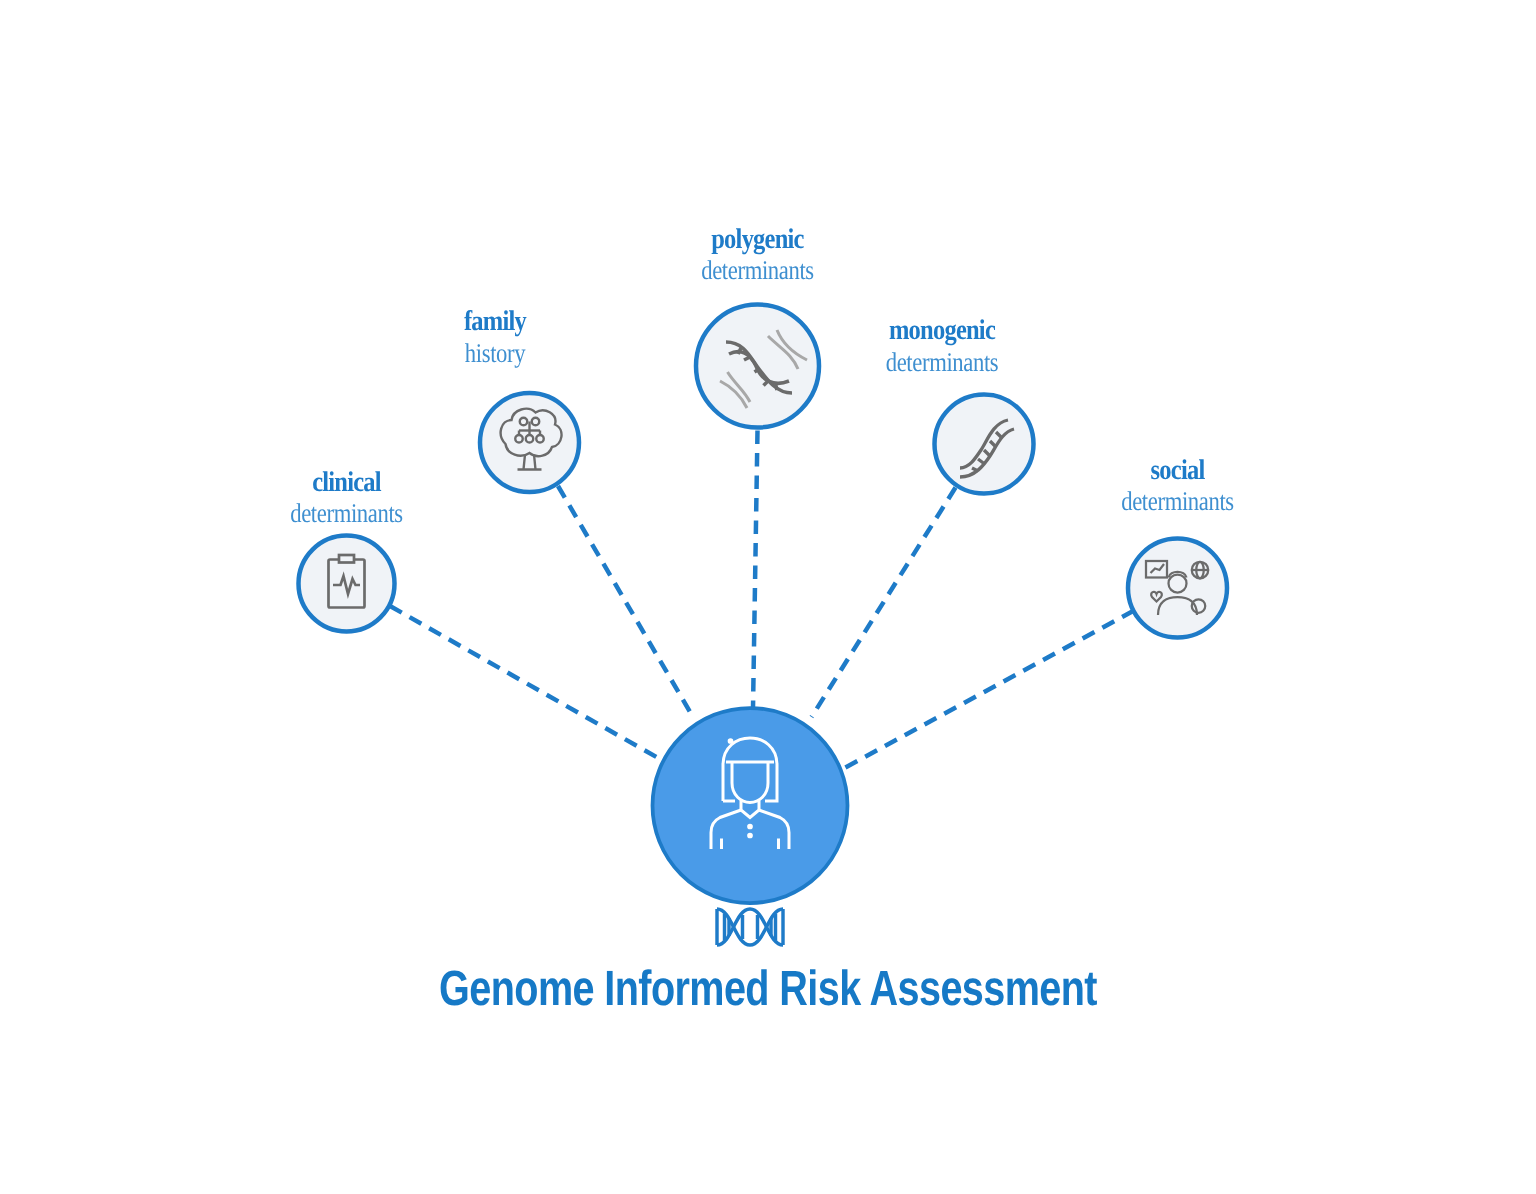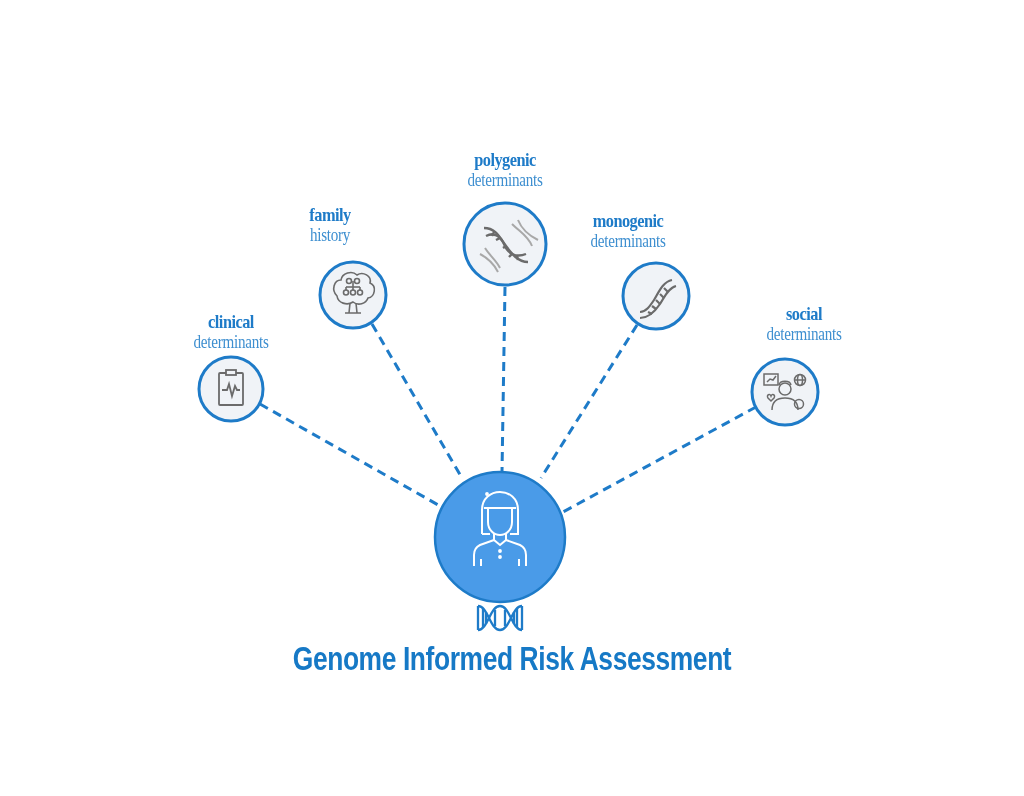--- a/index.html
+++ b/index.html
@@ -145,18 +145,18 @@
   <span class="light">history</span>
 </div>
 <div class="label" style="left:505px; top:150px;">
   <span class="bold">polygenic</span>
   <span class="light">determinants</span>
 </div>
 <div class="label" style="left:628px; top:211px;">
   <span class="bold">monogenic</span>
   <span class="light">determinants</span>
 </div>
-<div class="label" style="left:785px; top:304px;margin-left:19px;">
+<div class="label" style="left:785px; top:304px;">
   <span class="bold">social</span>
   <span class="light">determinants</span>
 </div>
 
 <div class="title">Genome Informed Risk Assessment</div>
 
 </body></html>

